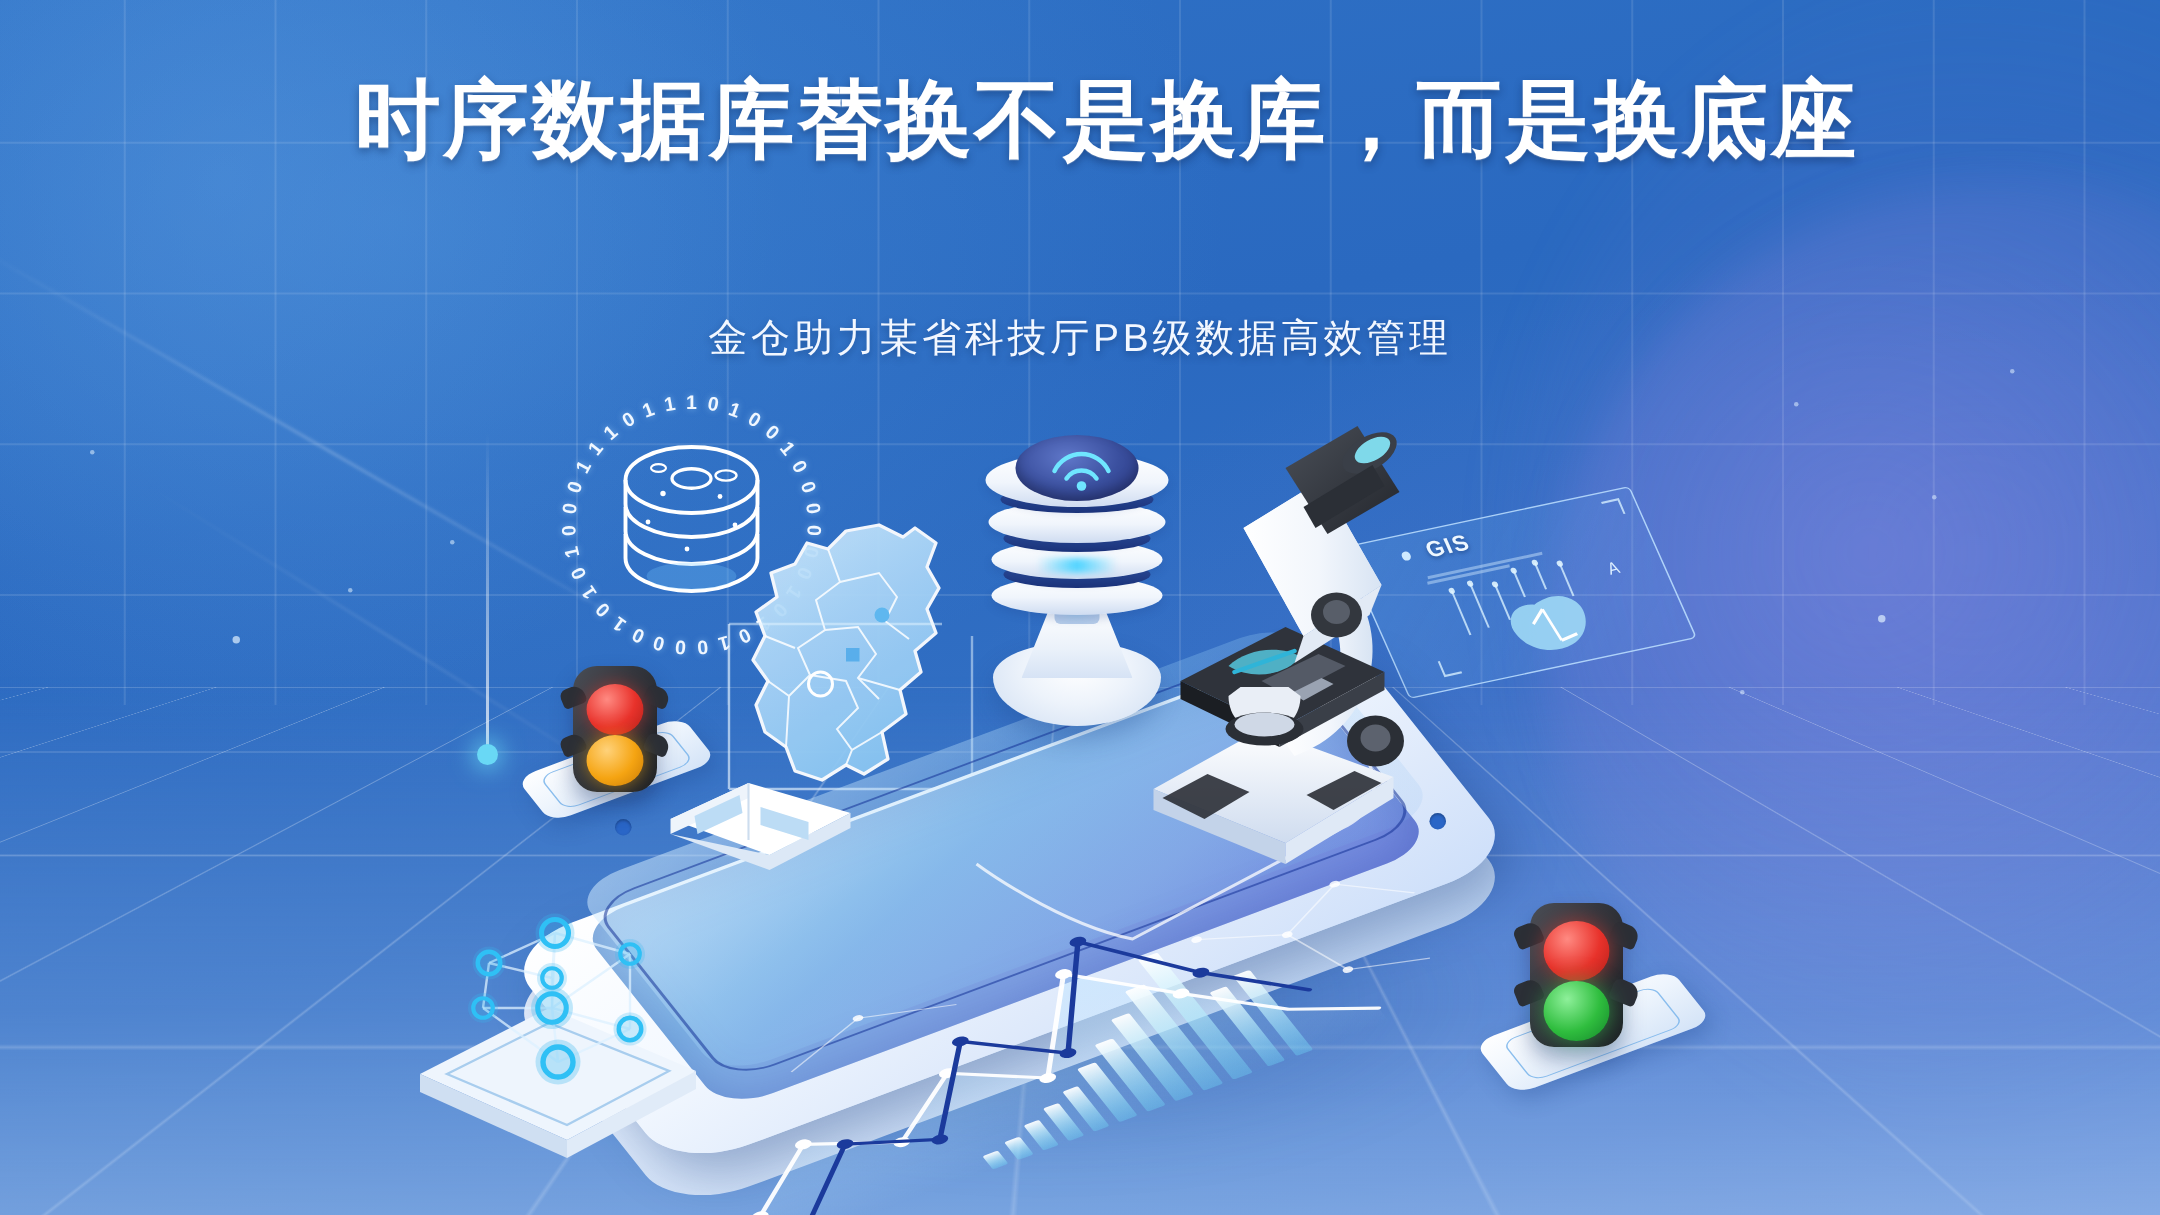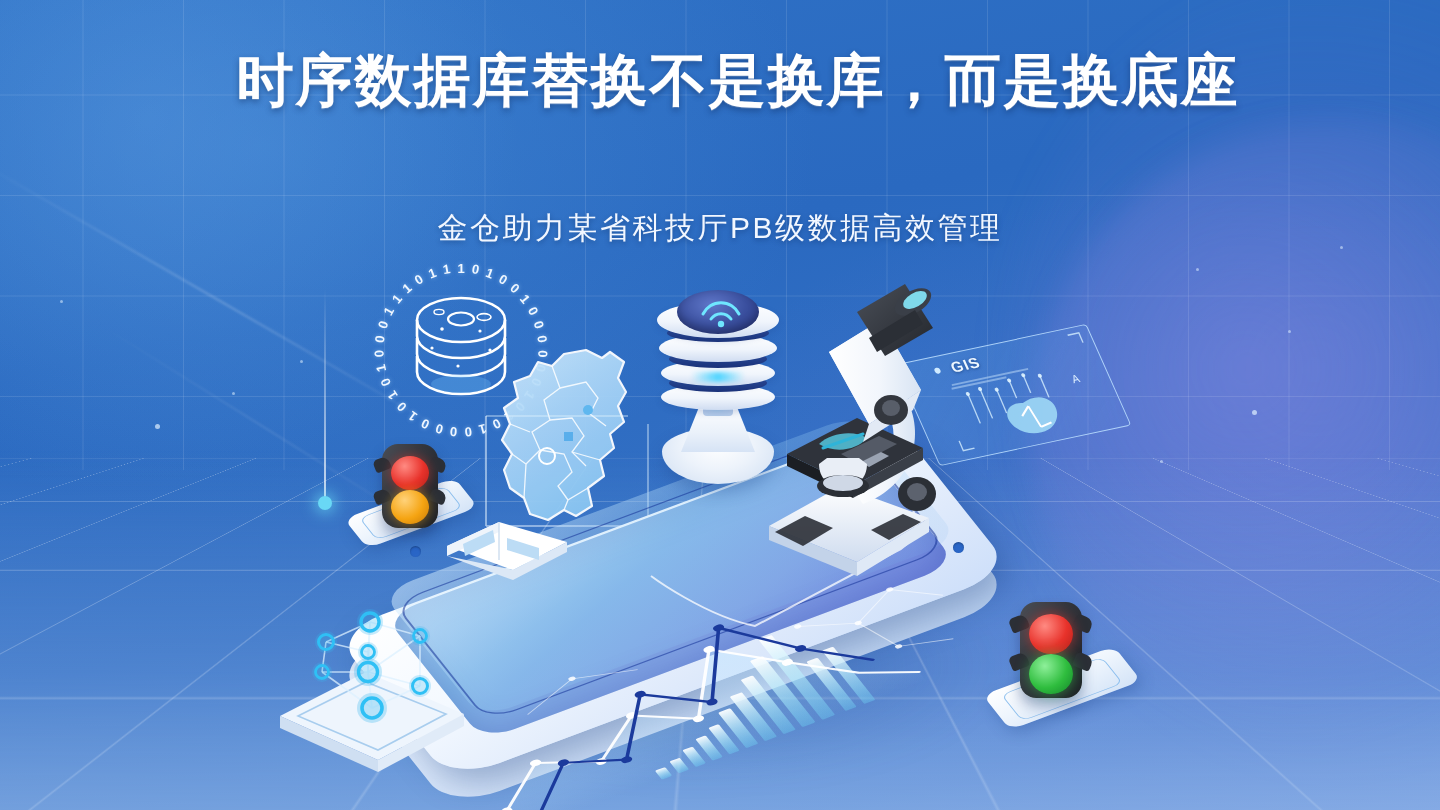--- a/index.html
+++ b/index.html
@@ -80,21 +80,21 @@
   
   .headline{
     position:absolute; left:0; top:44px; width:1440px; text-align:center;
     color:#ffffff; font-weight:bold; letter-spacing:2px;
     text-shadow:0 3px 6px rgba(10,40,90,.45), 0 1px 0 rgba(255,255,255,.25);
   }
   .headline .l1{ display:block; font-size:57px; line-height:70px; }
   .headline .l2{ display:block; font-size:57px; line-height:72px;padding-left:36px; }
   .subtitle{
     position:absolute; left:0; top:208px; width:1440px; text-align:center;
-    color:#f2f7ff; font-size:30px; letter-spacing:2.5px; font-weight:500;
+    color:#f2f7ff; font-size:26px; letter-spacing:2.5px; font-weight:500;
     text-shadow:0 2px 5px rgba(10,40,90,.4);
   }
 
   
   .illus{ position:absolute; left:0; top:0; width:1440px; height:810px; }
 
   
   .tablet-wrap{ position:absolute; left:345px; top:430px; width:700px; height:330px; }
 
   .tablet-shadow{

